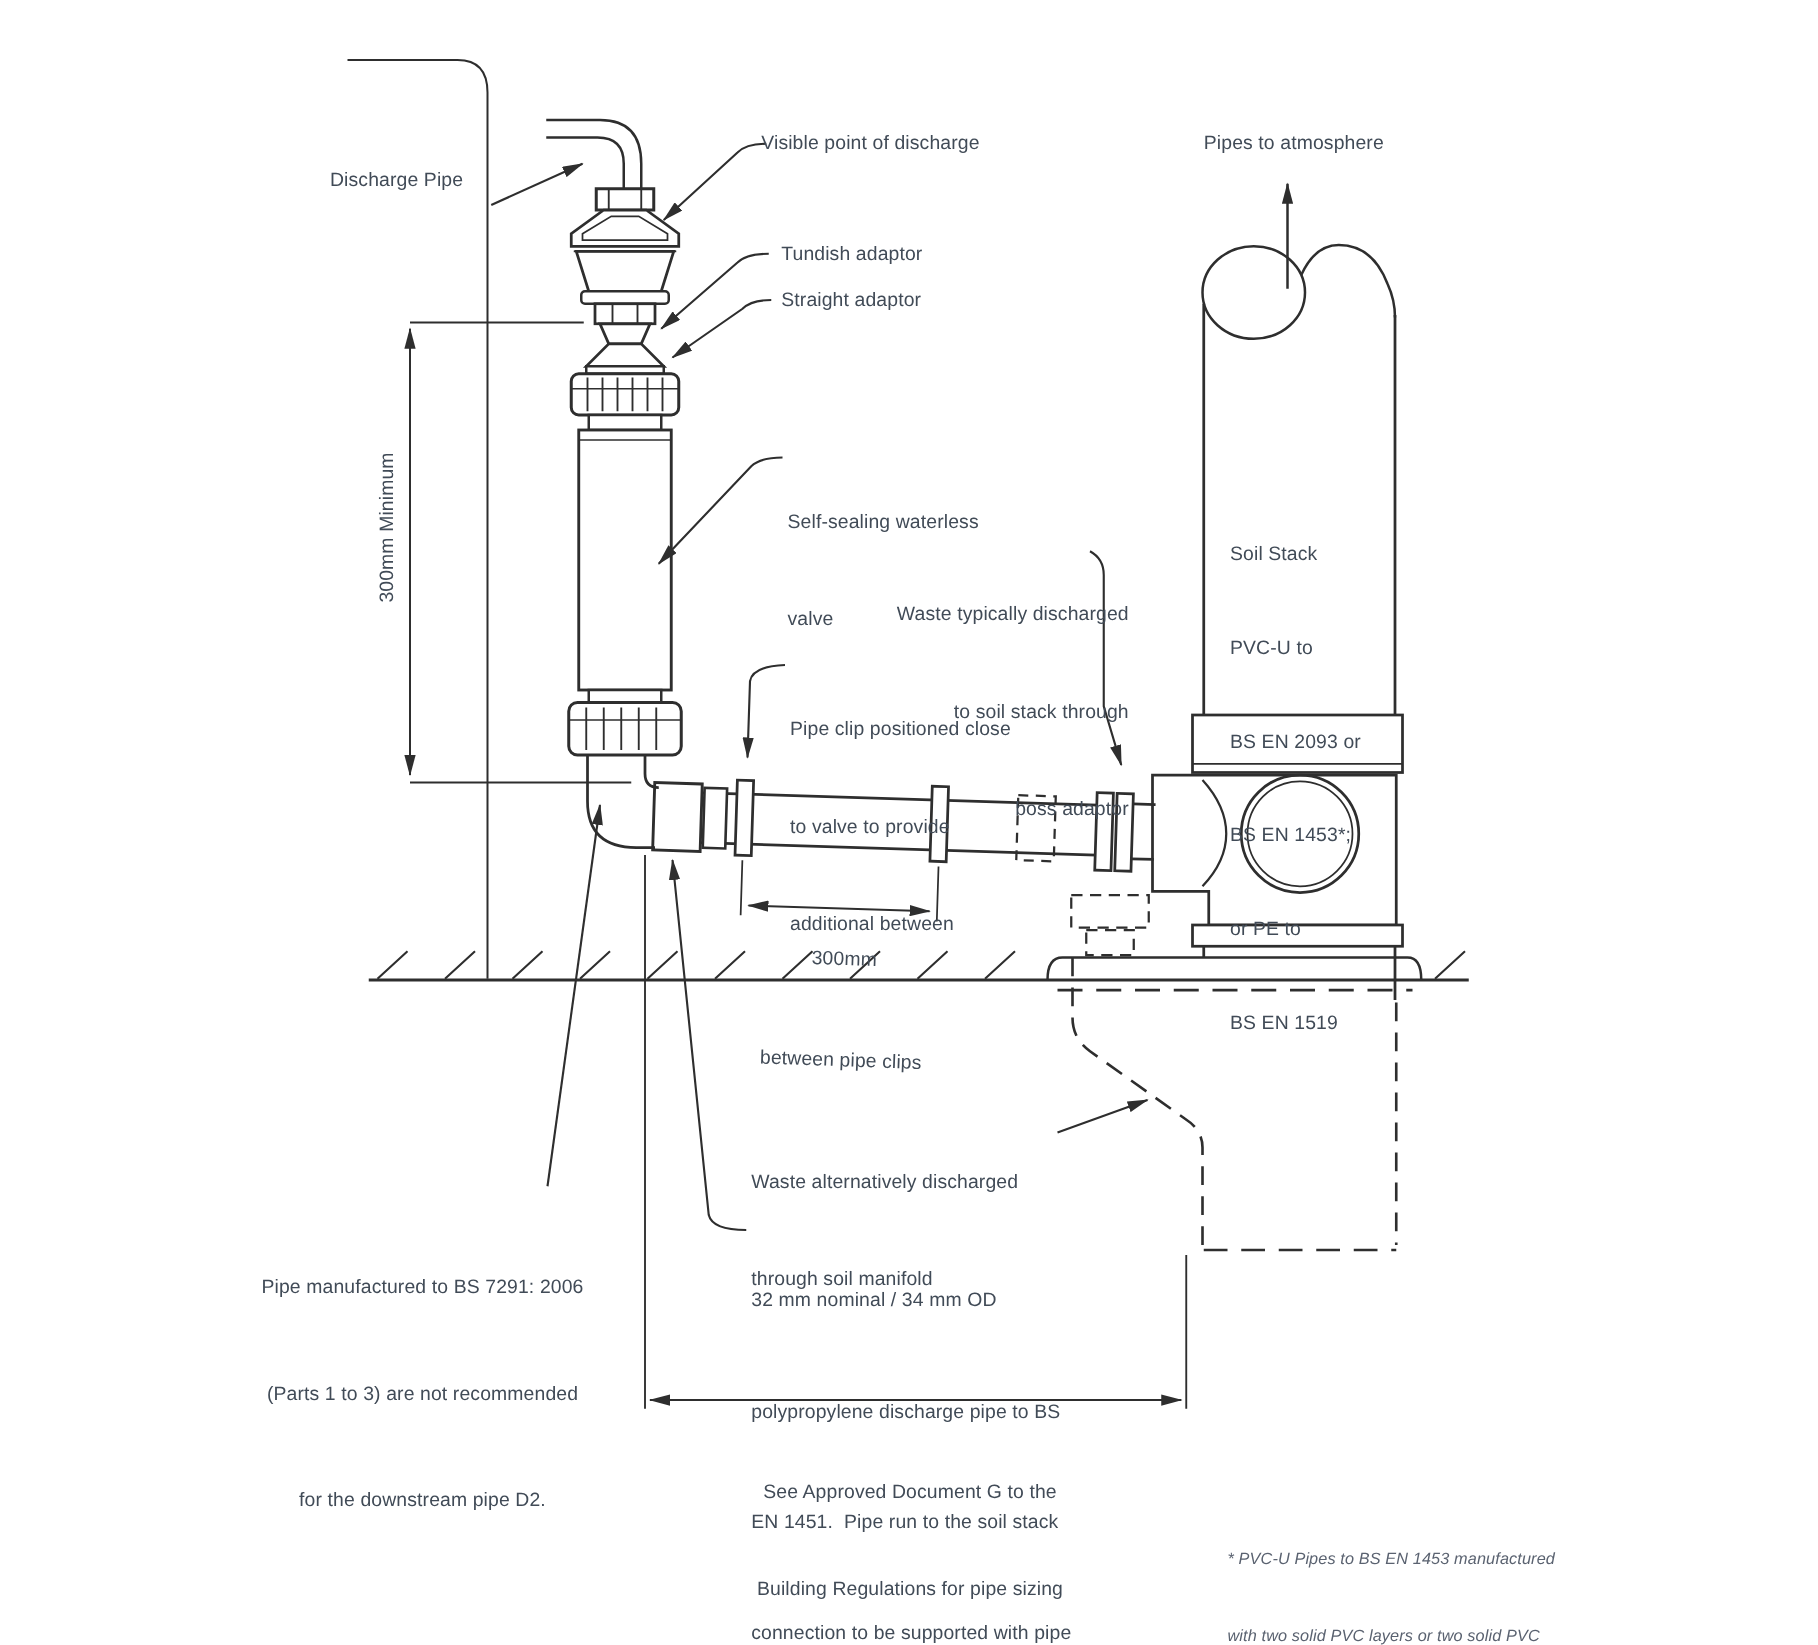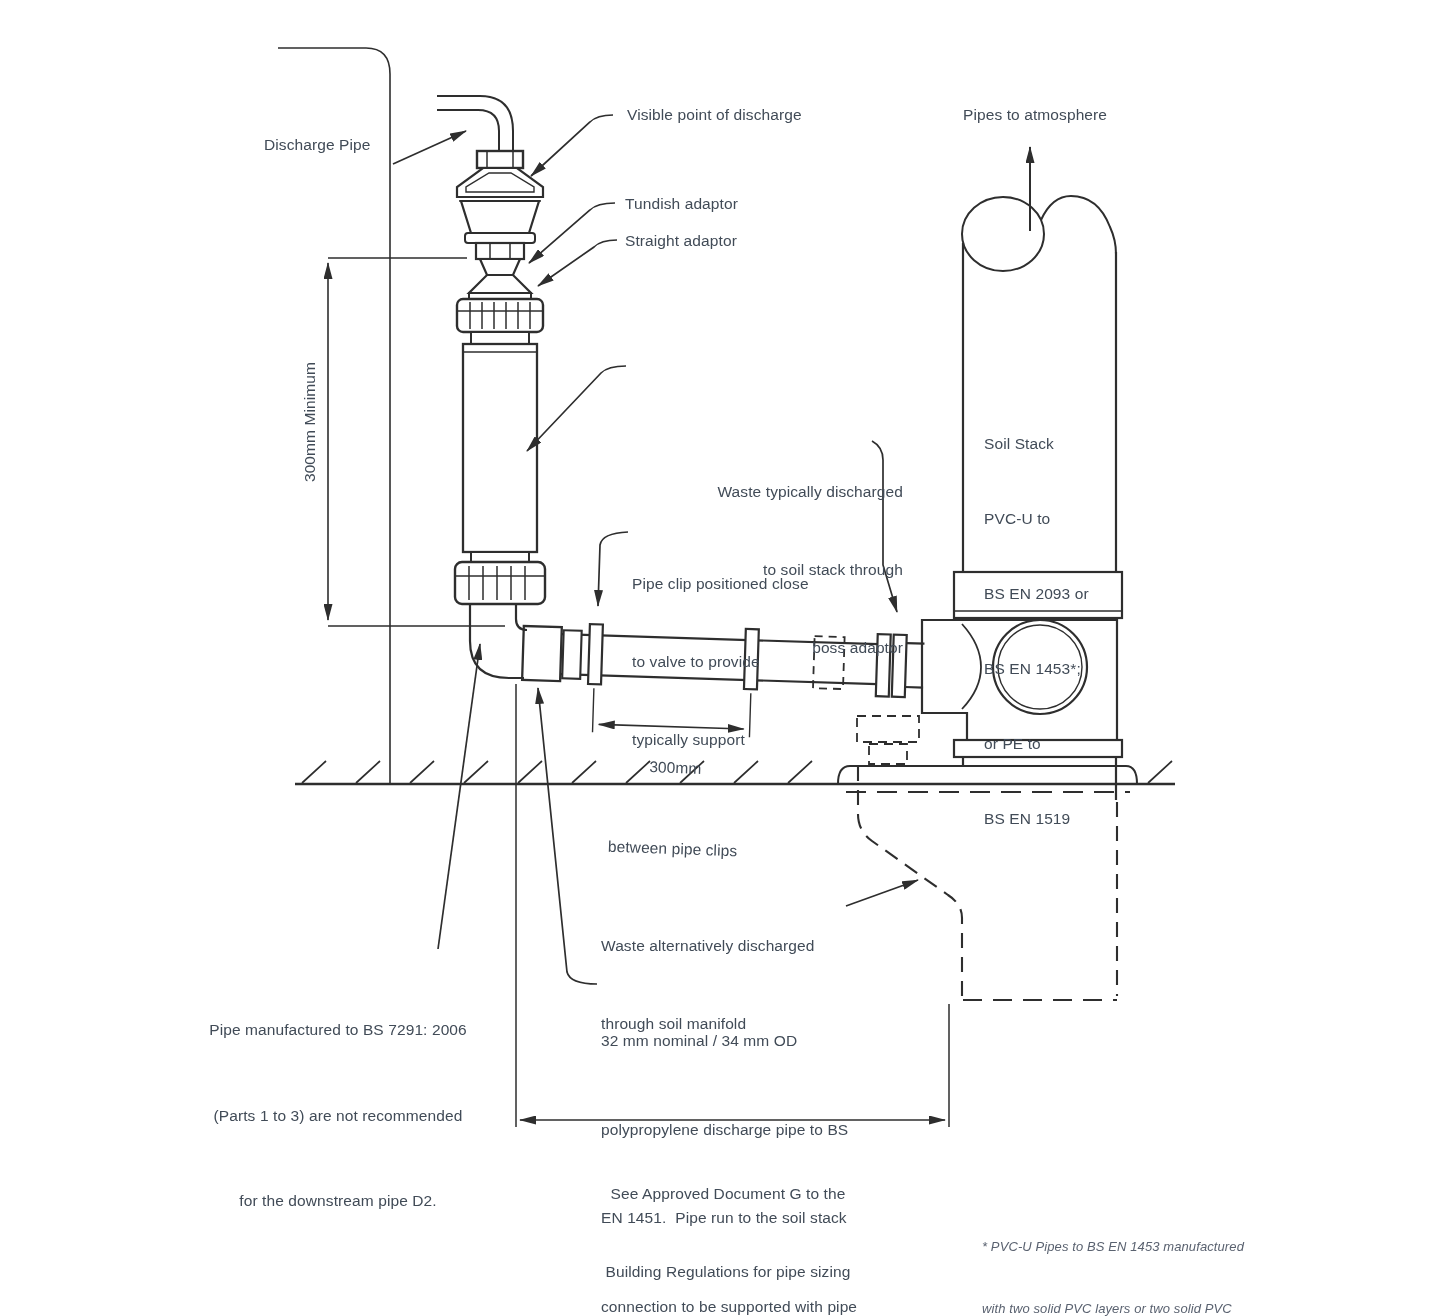--- a/index.html
+++ b/index.html
@@ -120,36 +120,40 @@
       <path class="s" stroke-width="1.7" marker-end="url(#arr)" d="M872,441 Q883,447 883,460 L883,565 L897,612"></path>
       <path class="s" stroke-width="1.7" marker-end="url(#arr)" d="M628,532 Q602,533 600,545 L598,606"></path>
       <path class="s" stroke-width="1.7" marker-end="url(#arr)" d="M846,906 L918,880"></path>
       <path class="s" stroke-width="1.7" marker-end="url(#arr)" d="M438,949 L480,644"></path>
       <path class="s" stroke-width="1.7" marker-end="url(#arr)" d="M597,984 Q570,984 567,972 L538,688"></path>
       <line class="s" stroke-width="2" x1="1030" y1="231" x2="1030" y2="147" marker-end="url(#arr)"></line>
     </g>
   </svg>
 
   <div class="lbl" style="left:264px;top:132px">Discharge Pipe</div>
-  <div class="lbl" style="left:627px;top:102px">Visible point of discharge</div>
+  <div class="lbl" style="left:609px;top:102px">Visible point of discharge</div>
   <div class="lbl" style="left:625px;top:191px">Tundish adaptor</div>
   <div class="lbl" style="left:625px;top:228px">Straight adaptor</div>
   <div class="lbl rotMin" style="left:310px;top:422px">300mm Minimum</div>
 
+  <div class="lbl" style="left:630px;top:353px">
+    <div>Self-sealing waterless</div>
+    <div>valve</div>
+  </div>
 
   <div class="lbl alignR" style="left:643px;top:427px;width:260px">
     <div>Waste typically discharged</div>
     <div>to soil stack through</div>
     <div>boss adaptor</div>
   </div>
 
   <div class="lbl" style="left:632px;top:519px">
     <div>Pipe clip positioned close</div>
     <div>to valve to provide</div>
-    <div>typically support</div>
+    <div>additional between</div>
   </div>
 
   <div class="lbl alignC rot2" style="left:589px;top:700px;width:170px;line-height:27px">
     <div>300mm</div>
     <div>between pipe clips</div>
   </div>
 
   <div class="lbl" style="left:963px;top:102px">Pipes to atmosphere</div>
 
   <div class="lbl" style="left:984px;top:381px;line-height:25px">

